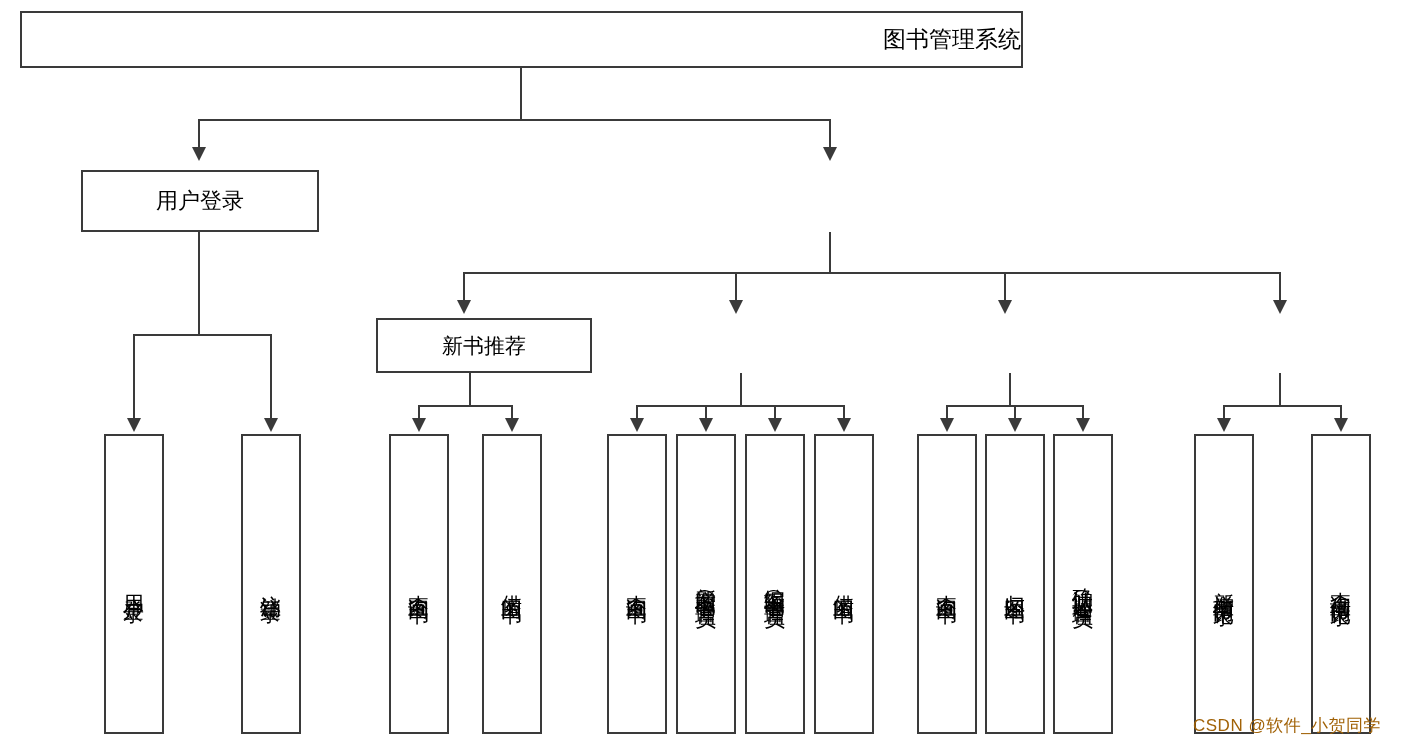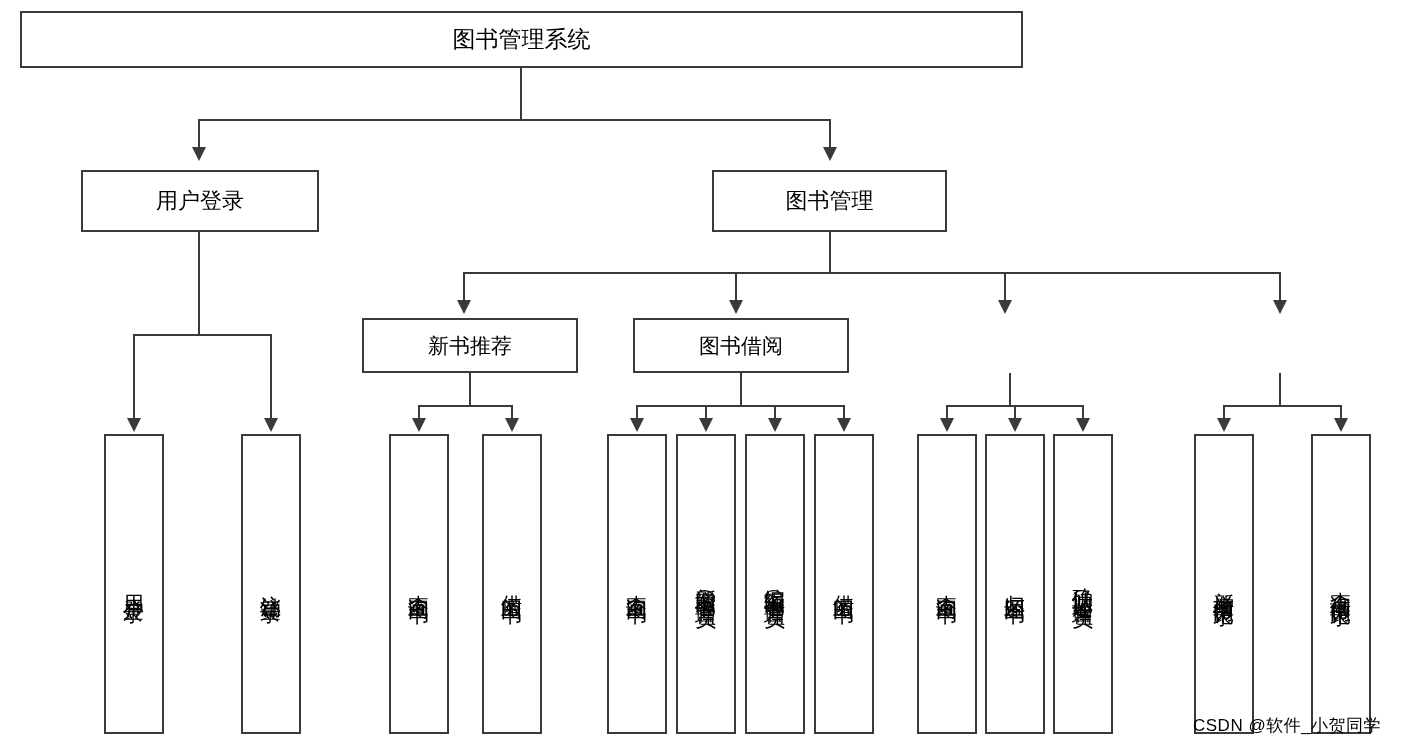--- a/index.html
+++ b/index.html
@@ -23,23 +23,23 @@
     box-sizing: border-box;
     background: #ffffff;
     border: 2px solid #3a3a3a;
     display: flex;
     align-items: center;
     justify-content: center;
     color: #000000;
     line-height: 1.12;
     text-align: center;
   }
-  .node.root   { font-size: 23px; }
+  .node.root   { font-size: 23px; justify-content: flex-end; }
   .node.lvl1   { font-size: 22px; }
-  .node.lvl2   { font-size: 21px; }
+  .node.lvl2   { font-size: 21px; margin-left: 14px; }
   .node.leaf   { font-size: 21px; }
 
   
   .node.leaf .vtext {
     writing-mode: vertical-rl;
     text-orientation: upright;
     letter-spacing: 3px;
     line-height: 1;
     white-space: nowrap;
     display: block;
@@ -60,21 +60,21 @@
     height: 0;
     border-left: 7px solid transparent;
     border-right: 7px solid transparent;
     border-top: 14px solid #3a3a3a;
   }
 
   
   #watermark {
     position: absolute;
     font-size: 17px;
-    color: #000000;
+    color: #a16207;
     white-space: nowrap;
     pointer-events: none;
     letter-spacing: 0.5px;
   }
 </style>
 </head>
 <body>
 
 <div id="canvas">
 
@@ -86,23 +86,20 @@
   <div class="hline" style="left:198px; top:119px; width:633px;"></div>
   <div class="vline" style="left:198px; top:119px; height:30px;"></div>
   <div class="arrow" style="left:192px; top:147px;"></div>
   <div class="vline" style="left:829px; top:119px; height:30px;"></div>
   <div class="arrow" style="left:823px; top:147px;"></div>
 
   <div class="node lvl1" style="left:81px; top:170px; width:238px; height:62px;">
     <span class="htext">用户登录</span>
   </div>
 
-  <div class="node lvl1" style="left:712px; top:170px; width:235px; height:62px;">
-    <span class="htext">图书管理</span>
-  </div>
 
   <div class="vline" style="left:198px; top:232px; height:103px;"></div>
   <div class="hline" style="left:133px; top:334px; width:139px;"></div>
   <div class="vline" style="left:133px; top:334px; height:86px;"></div>
   <div class="arrow" style="left:127px; top:418px;"></div>
   <div class="vline" style="left:270px; top:334px; height:86px;"></div>
   <div class="arrow" style="left:264px; top:418px;"></div>
 
   <div class="vline" style="left:829px; top:232px; height:41px;"></div>
   <div class="hline" style="left:463px; top:272px; width:817px;"></div>
@@ -111,23 +108,20 @@
   <div class="vline" style="left:735px; top:272px; height:30px;"></div>
   <div class="arrow" style="left:729px; top:300px;"></div>
   <div class="vline" style="left:1004px; top:272px; height:30px;"></div>
   <div class="arrow" style="left:998px; top:300px;"></div>
   <div class="vline" style="left:1279px; top:272px; height:30px;"></div>
   <div class="arrow" style="left:1273px; top:300px;"></div>
 
   <div class="node lvl2" style="left:362px; top:318px; width:216px; height:55px;">
     <span class="htext">新书推荐</span>
   </div>
-  <div class="node lvl2" style="left:633px; top:318px; width:216px; height:55px;">
-    <span class="htext">图书借阅</span>
-  </div>
 
   <div class="vline" style="left:469px; top:373px; height:34px;"></div>
   <div class="hline" style="left:418px; top:405px; width:94px;"></div>
   <div class="vline" style="left:418px; top:405px; height:15px;"></div>
   <div class="arrow" style="left:412px; top:418px;"></div>
   <div class="vline" style="left:511px; top:405px; height:15px;"></div>
   <div class="arrow" style="left:505px; top:418px;"></div>
 
   <div class="vline" style="left:740px; top:373px; height:34px;"></div>
   <div class="hline" style="left:636px; top:405px; width:208px;"></div>

